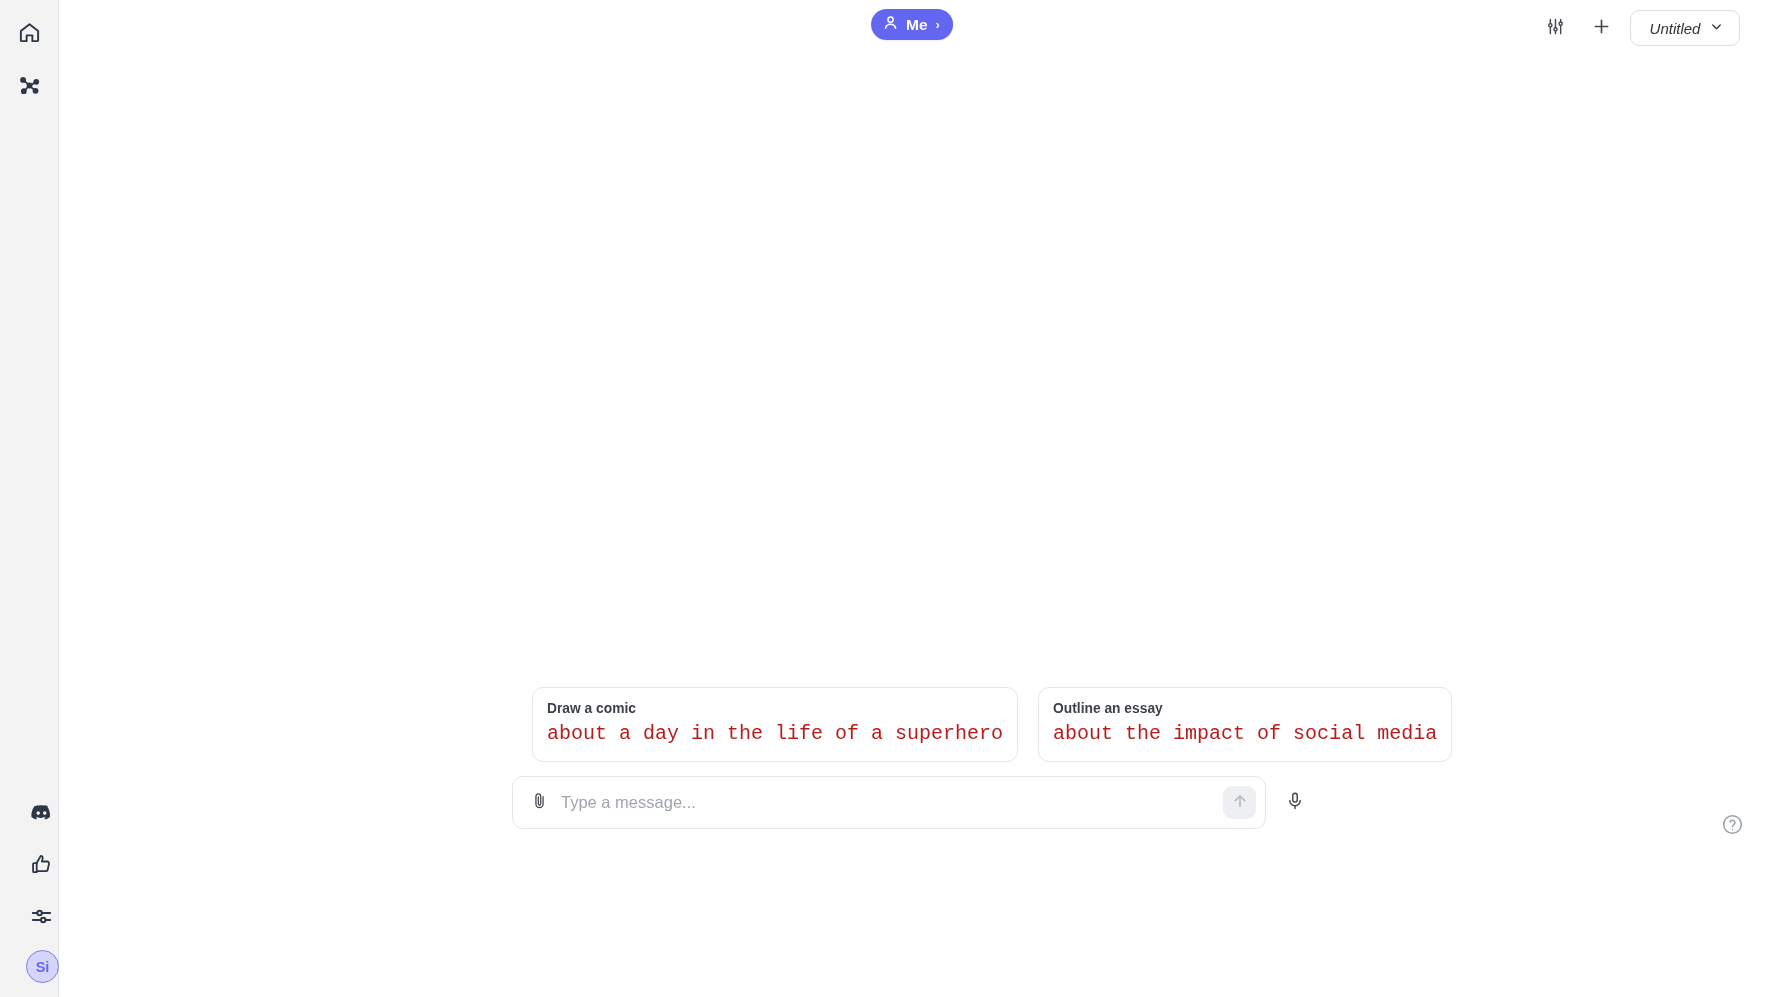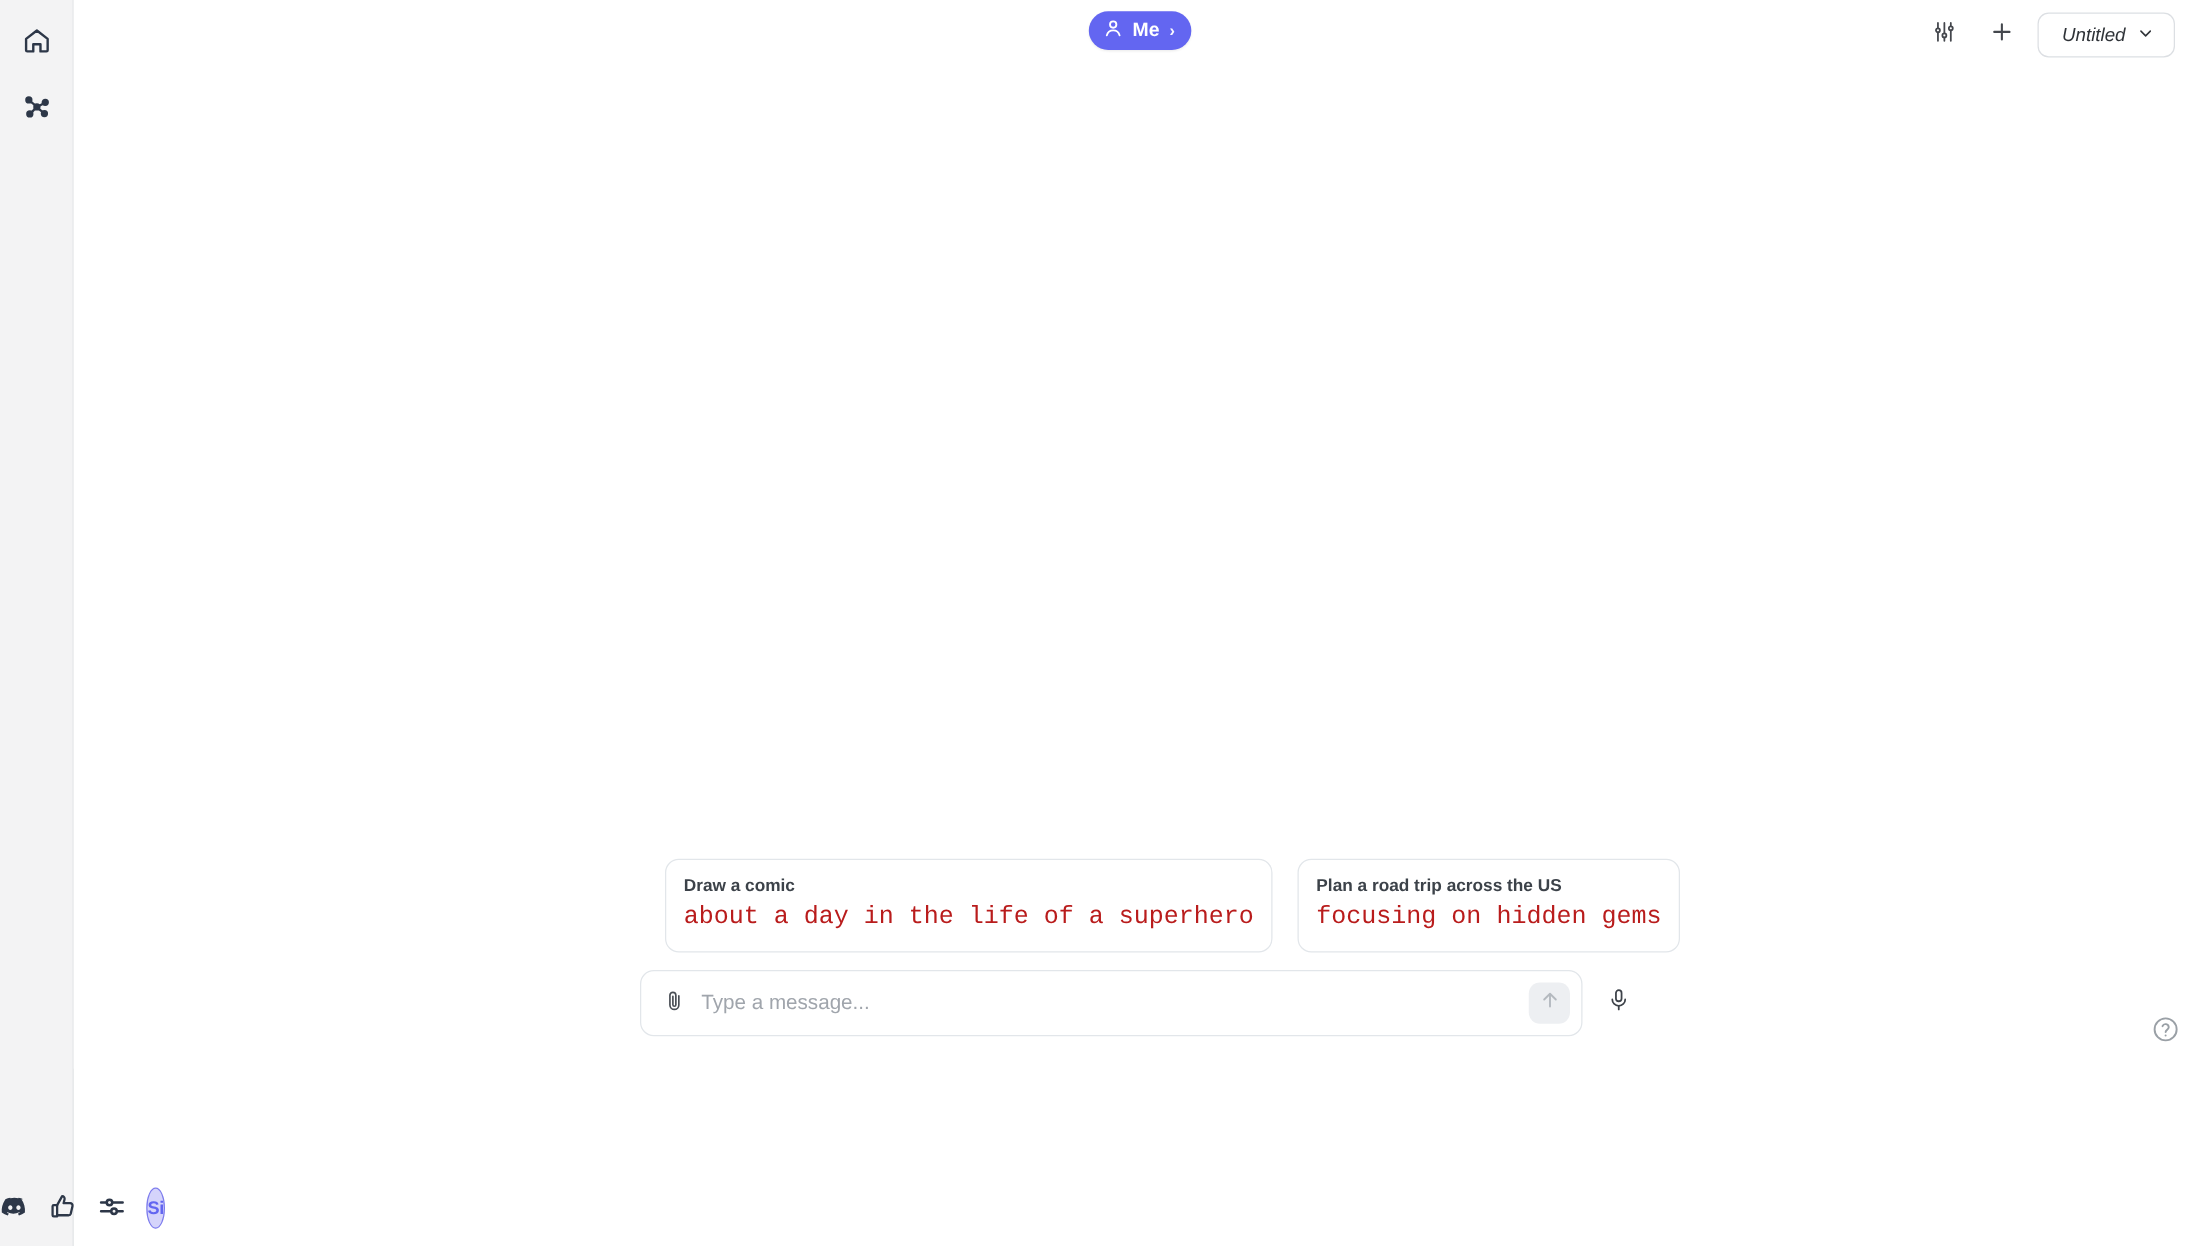--- a/index.html
+++ b/index.html
@@ -40,21 +40,21 @@
     padding-top: 14px;
     gap: 17px;
   }
 
   .sidebar-bottom {
     position: absolute;
     bottom: 14px;
     left: 0;
     width: 59px;
     display: flex;
-    flex-direction: row;
+    flex-direction: column;
     align-items: flex-end;
     gap: 16px;
   }
 
   .side-icon {
     width: 36px;
     height: 36px;
     display: flex;
     align-items: center;
     justify-content: center;
@@ -399,25 +399,25 @@
 
     <div class="composer-wrap">
 
       <div class="suggestions">
 
         <div class="suggestion-card">
           <div class="suggestion-title">Draw a comic</div>
           <div class="suggestion-sub">about a day in the life of a superhero</div>
         </div>
 
-
         <div class="suggestion-card">
-          <div class="suggestion-title">Plan a road trip across the US</div>
-          <div class="suggestion-sub">focusing on hidden gems</div>
-        </div>
+          <div class="suggestion-title">Outline an essay</div>
+          <div class="suggestion-sub">about the impact of social media</div>
+        </div>
+
 
 
       </div>
 
       <div class="composer-row">
 
         <div class="composer-box">
 
           <div class="attach-icon">
             <span>

